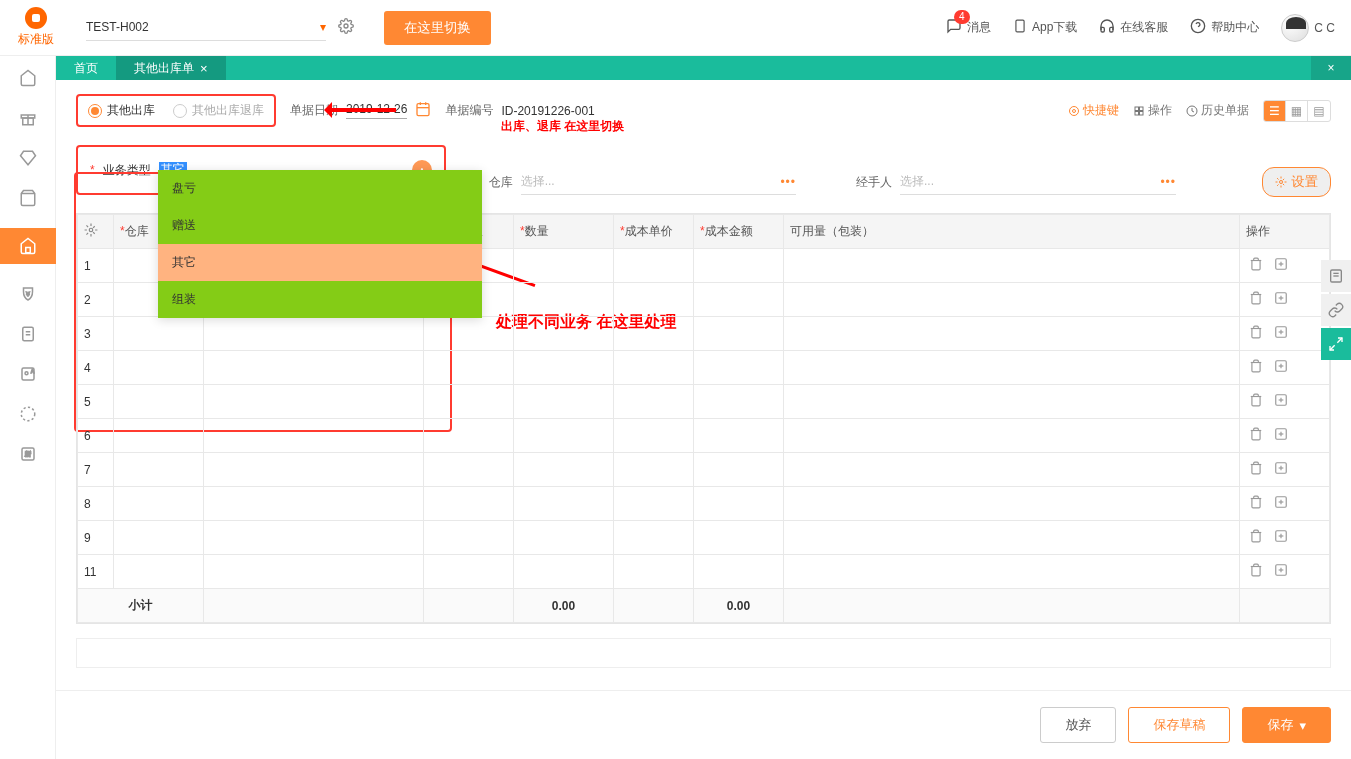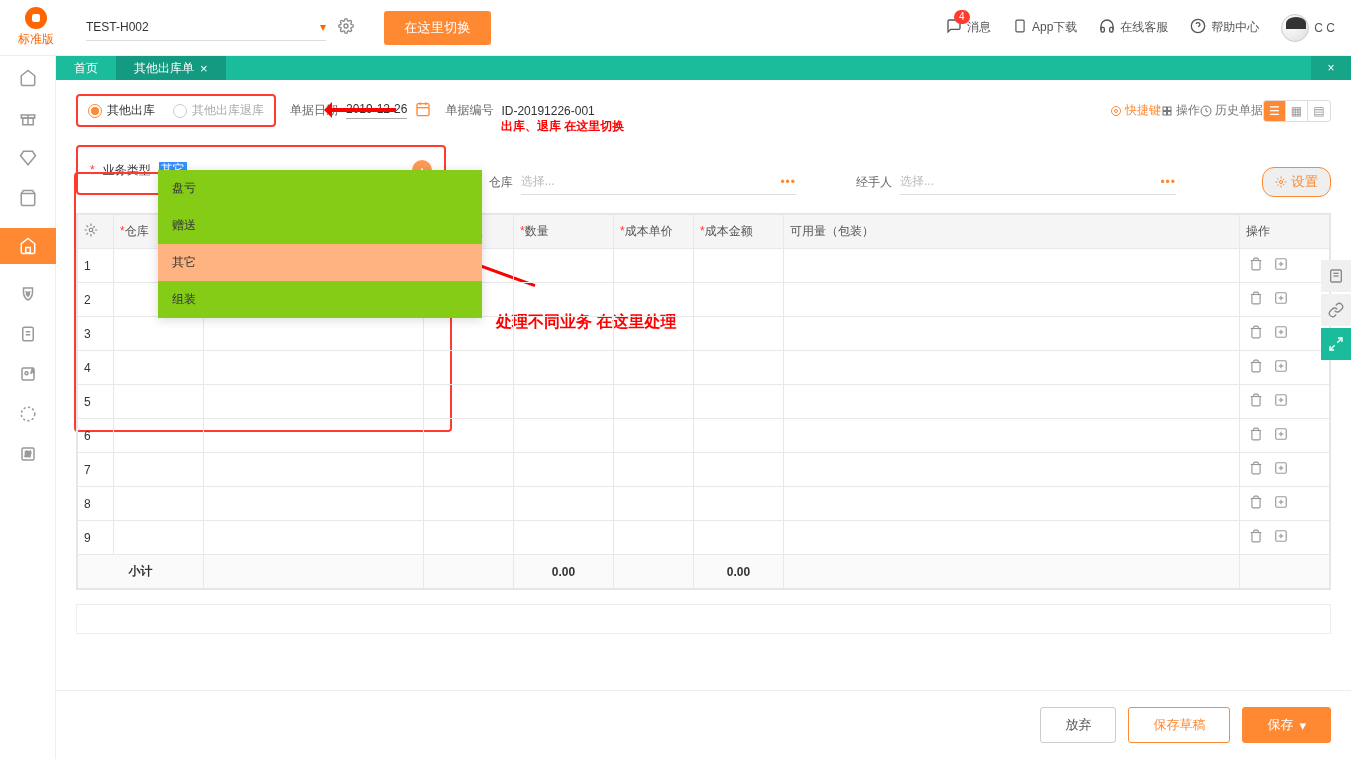--- a/index.html
+++ b/index.html
@@ -42,21 +42,21 @@
     .radio { display: flex; align-items: center; gap: 5px; cursor: pointer; }
     .radio-dot { width: 14px; height: 14px; border: 1px solid #ff8833; border-radius: 50%; display: inline-flex; align-items: center; justify-content: center; }
     .radio.checked .radio-dot::after { content: ''; width: 8px; height: 8px; background: #ff8833; border-radius: 50%; }
     .radio.unchecked .radio-dot { border-color: #ccc; }
     .radio.unchecked { color: #aaa; }
     .date-group { display: flex; align-items: center; gap: 8px; color: #666; }
     .date-val { color: #333; border-bottom: 1px solid #aaa; padding-bottom: 2px; }
     .cal-icon { color: #ff8833; }
     .doc-no { display: flex; align-items: center; gap: 8px; color: #666; }
     .doc-no-val { color: #333; }
-    .toolbar-right { margin-left: auto; display: flex; align-items: center; }
+    .toolbar-right { margin-left: auto; display: flex; align-items: center; gap: 14px; }
     .tb-link { color: #ff8833; cursor: pointer; display: flex; align-items: center; gap: 3px; }
     .tb-link.gray { color: #777; }
     .view-toggles { display:flex; border:1px solid #ddd; border-radius:3px; overflow:hidden;}
     .vt { width:22px; height:20px; display:flex; align-items:center; justify-content:center; color:#999; border-right:1px solid #ddd;}
     .vt:last-child{border-right:none;}
     .vt.active{ background:#ff8833; color:#fff;}
     
     .annotation1 { position: absolute; top: 38px; left: 445px; color: #ff0000; font-size: 12px; font-weight: bold; }
     .arrow1 { position: absolute; top: 14px; left: 250px; width: 70px; height: 4px; background: #ff0000; }
     .arrow1::before { content: ''; position: absolute; left: -10px; top: -6px; border: 8px solid transparent; border-right-color: #ff0000; }
@@ -567,20 +567,41 @@
                       <polyline points="3 6 5 6 21 6"></polyline>
                       <path d="M19 6v14a2 2 0 0 1-2 2H7a2 2 0 0 1-2-2V6m3 0V4a2 2 0 0 1 2-2h4a2 2 0 0 1 2 2v2"></path>
                     </svg></span>
       <span class="op-icon"><svg width="14" height="14" viewBox="0 0 24 24" fill="none" stroke="currentColor" stroke-width="2">
                       <rect x="3" y="3" width="18" height="18" rx="2"></rect>
                       <line x1="12" y1="8" x2="12" y2="16"></line>
                       <line x1="8" y1="12" x2="16" y2="12"></line>
                     </svg></span>
     </td>
               </tr>
+              <tr>
+    <td class="col-idx">11</td>
+    <td></td>
+    <td></td>
+    <td></td>
+    <td></td>
+    <td></td>
+    <td></td>
+    <td></td>
+    <td class="ops-cell">
+      <span class="op-icon"><svg width="14" height="14" viewBox="0 0 24 24" fill="none" stroke="currentColor" stroke-width="2">
+                      <polyline points="3 6 5 6 21 6"></polyline>
+                      <path d="M19 6v14a2 2 0 0 1-2 2H7a2 2 0 0 1-2-2V6m3 0V4a2 2 0 0 1 2-2h4a2 2 0 0 1 2 2v2"></path>
+                    </svg></span>
+      <span class="op-icon"><svg width="14" height="14" viewBox="0 0 24 24" fill="none" stroke="currentColor" stroke-width="2">
+                      <rect x="3" y="3" width="18" height="18" rx="2"></rect>
+                      <line x1="12" y1="8" x2="12" y2="16"></line>
+                      <line x1="8" y1="12" x2="16" y2="12"></line>
+                    </svg></span>
+    </td>
+              </tr>
             </tbody>
           <tfoot>
             <tr class="subtotal">
               <td colspan="2">小计</td>
               <td></td>
                 <td></td>
               <td>0.00</td>
               <td></td>
               <td>0.00</td>
               <td></td>

